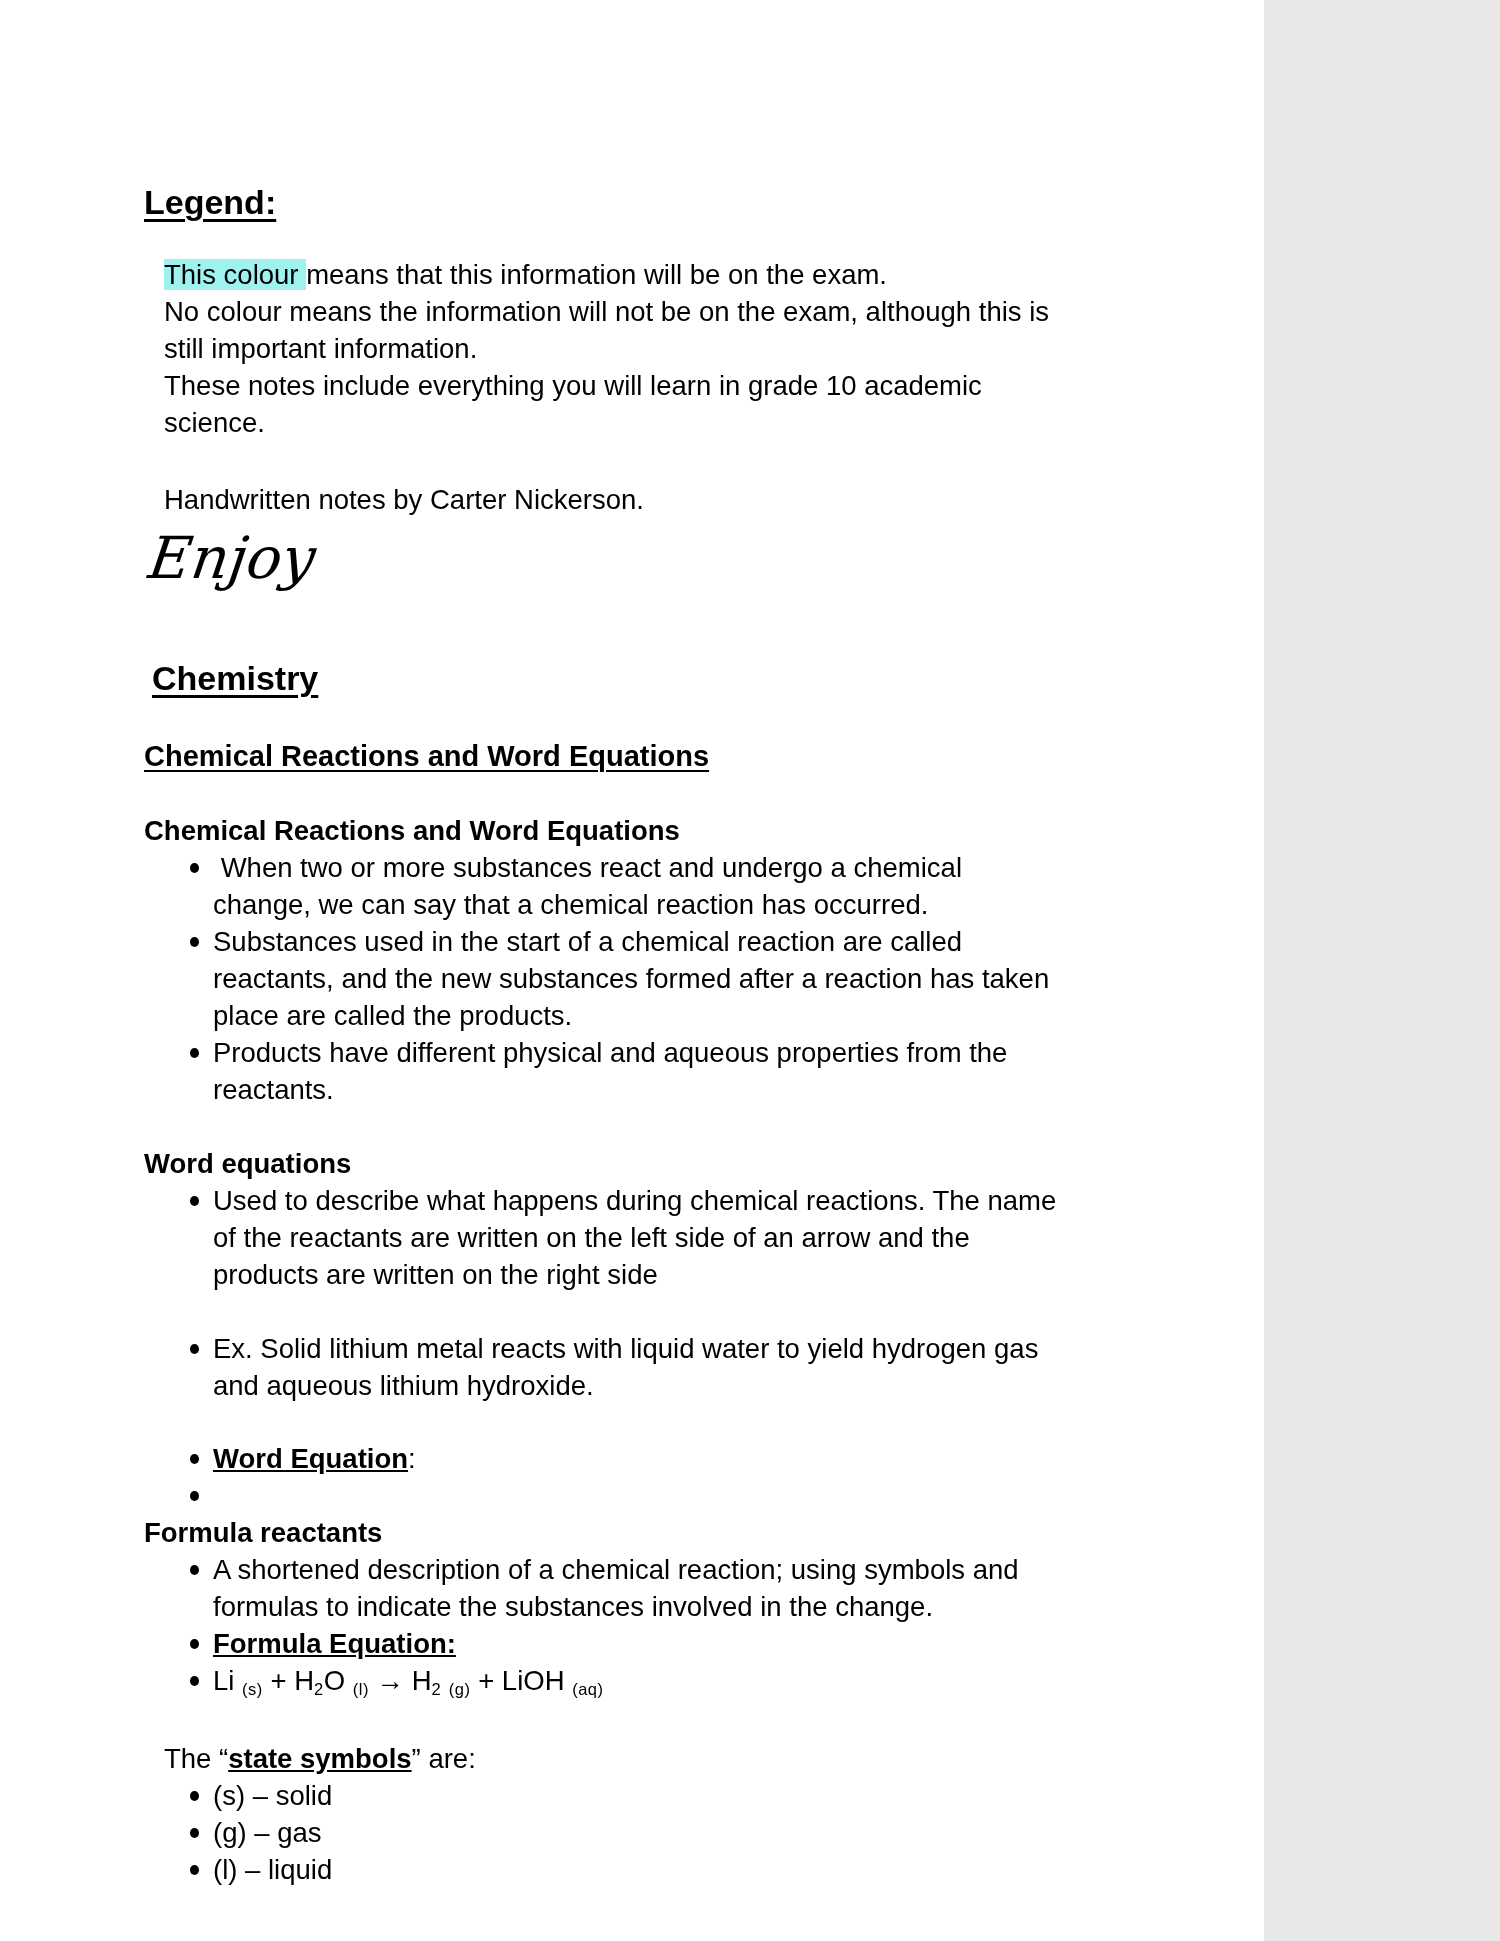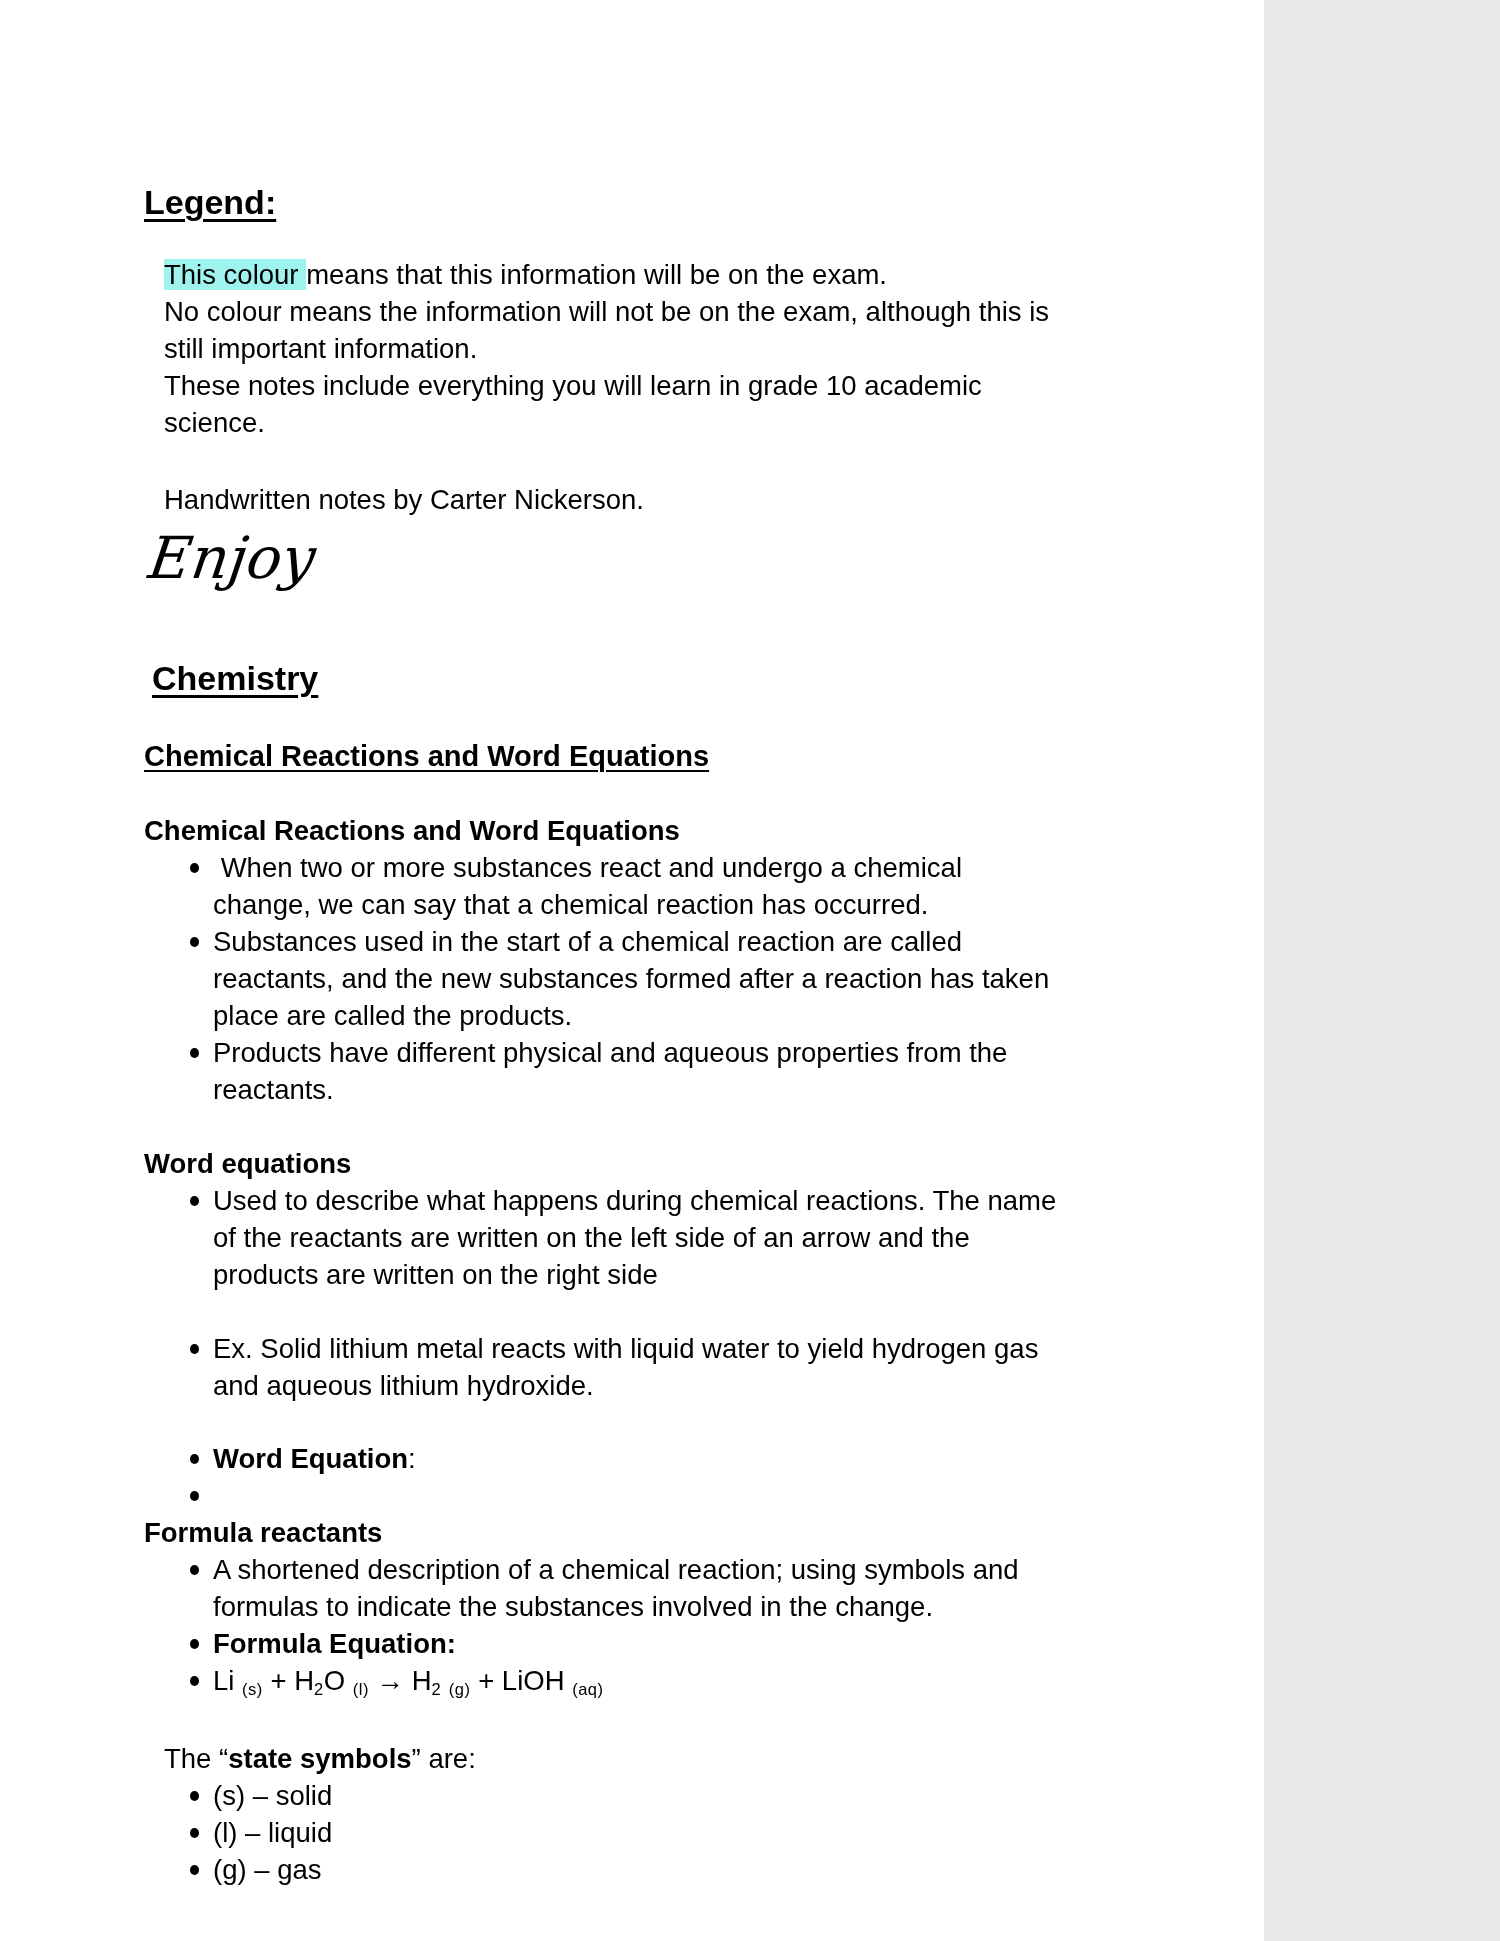--- a/index.html
+++ b/index.html
@@ -34,21 +34,21 @@
     font-size:58px;line-height:80px;
   }
   .signature .sig-inner{display:inline-block;transform:skewX(-8deg);transform-origin:left bottom;}
   .sp32{height:32px;} .sp36{height:36px;} .sp37{height:37px;} .sp40{height:40px;} .sp50{height:50px;}
   .li{position:relative;padding-left:69px;}
   .li .dot{
     position:absolute;left:46px;top:14px;width:9px;height:10px;
     border-radius:50%;background:#000;
   }
   .li-text{white-space:pre-wrap;}
-  .seg.b{font-weight:bold;}
+  .seg.b{font-weight:bold;text-decoration:underline;}
   .seg.hl{background:var(--hl,#9ff3ef);}
   .seg.sub{font-size:0.6em;position:relative;top:0.3em;letter-spacing:0.5px;}
 </style>
 </head>
 <body>
 
 <div class="page">
 
   <div class="h-legend">Legend:</div>
   <div class="sp32"></div>
@@ -97,17 +97,17 @@
   <div>
       <div class="li"><span class="dot"></span><span class="li-text"><span class="seg">A shortened description of a chemical reaction; using symbols and formulas to indicate the substances involved in the change.</span></span></div>
       <div class="li"><span class="dot"></span><span class="li-text"><span class="seg b">Formula Equation:</span></span></div>
       <div class="li"><span class="dot"></span><span class="li-text"><span class="seg">Li </span><span class="seg sub">(s)</span><span class="seg"> + H</span><span class="seg sub">2</span><span class="seg">O </span><span class="seg sub">(l)</span><span class="seg"> → H</span><span class="seg sub">2</span><span class="seg"> </span><span class="seg sub">(g)</span><span class="seg"> + LiOH </span><span class="seg sub">(aq)</span></span></div>
     </div>
   <div class="sp37"></div>
 
   <p class="para"><span class="seg">The “</span><span class="seg b">state symbols</span><span class="seg">” are:</span></p>
   <div>
       <div class="li"><span class="dot"></span><span class="li-text"><span class="seg">(s) – solid</span></span></div>
+      <div class="li"><span class="dot"></span><span class="li-text"><span class="seg">(g) – gas</span></span></div>
       <div class="li"><span class="dot"></span><span class="li-text"><span class="seg">(l) – liquid</span></span></div>
-      <div class="li"><span class="dot"></span><span class="li-text"><span class="seg">(g) – gas</span></span></div>
     </div>
 
 </div>
 
 </body></html>

